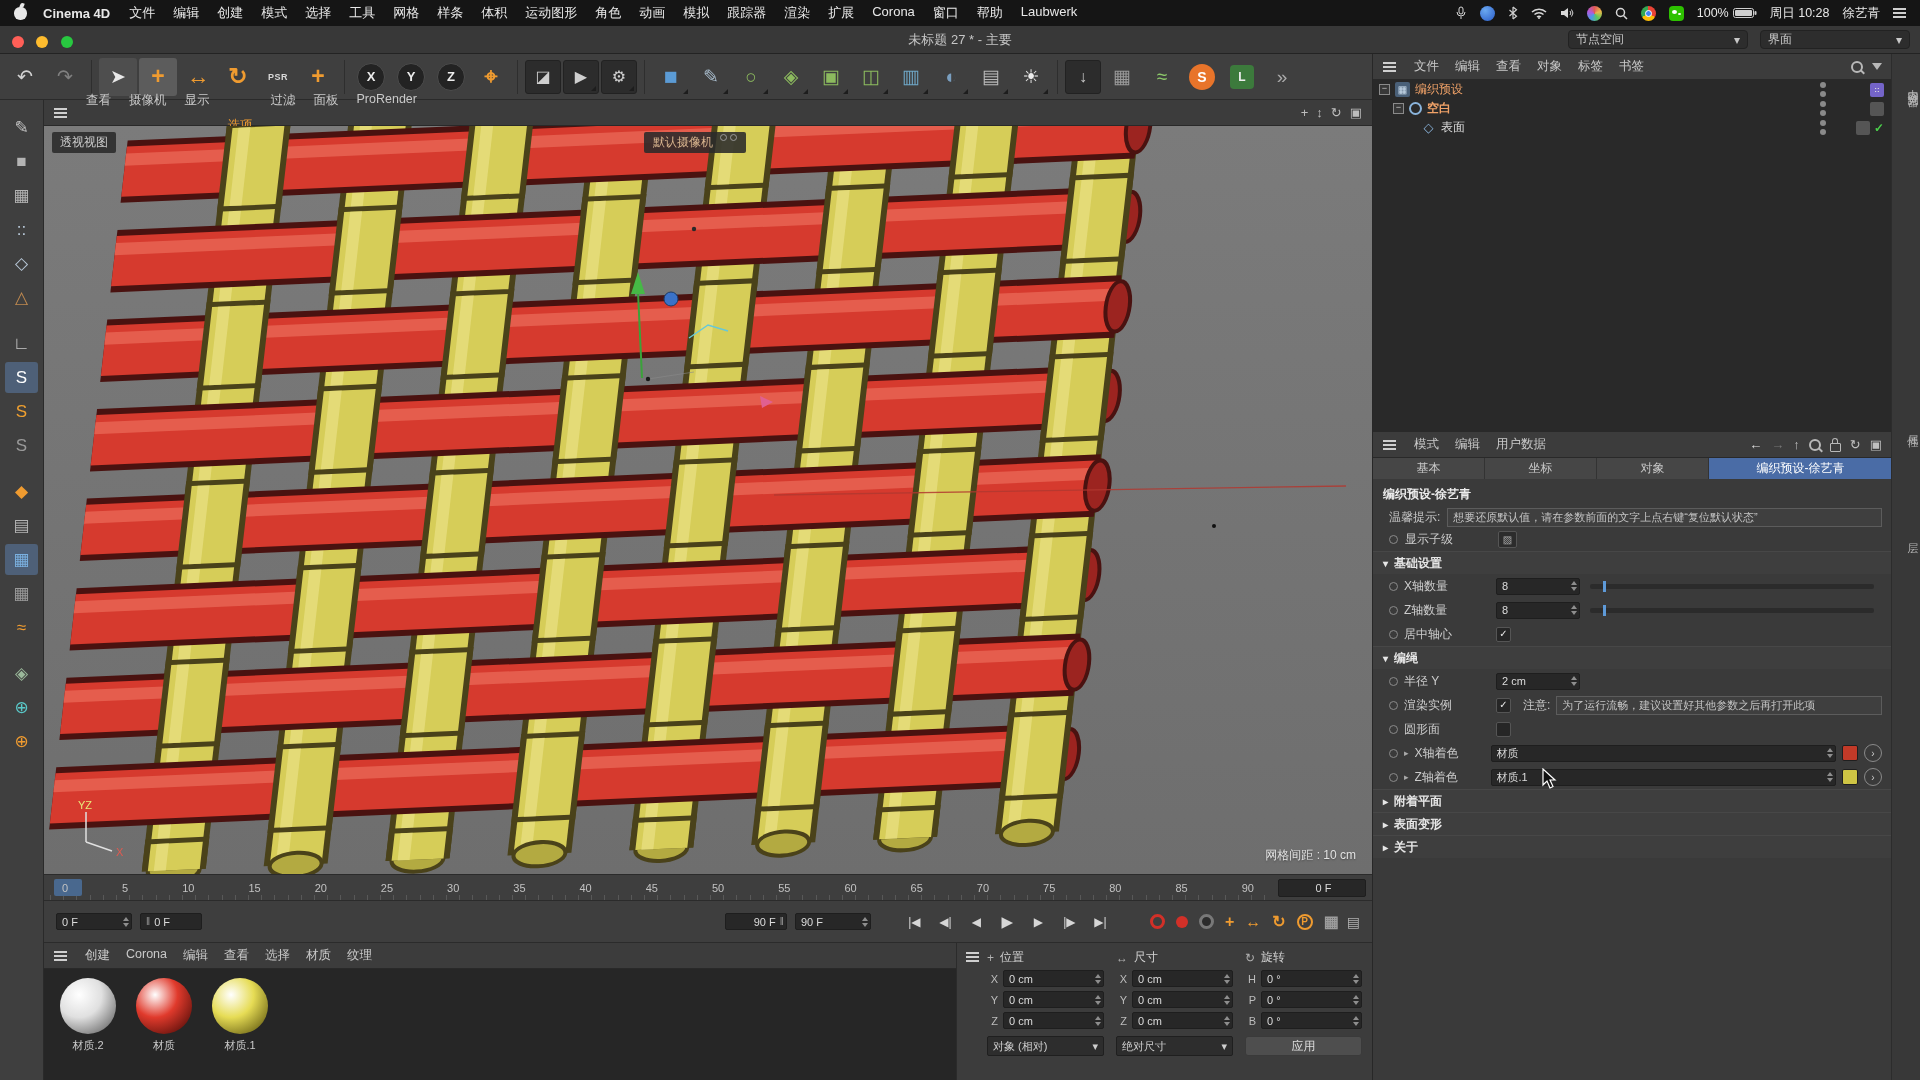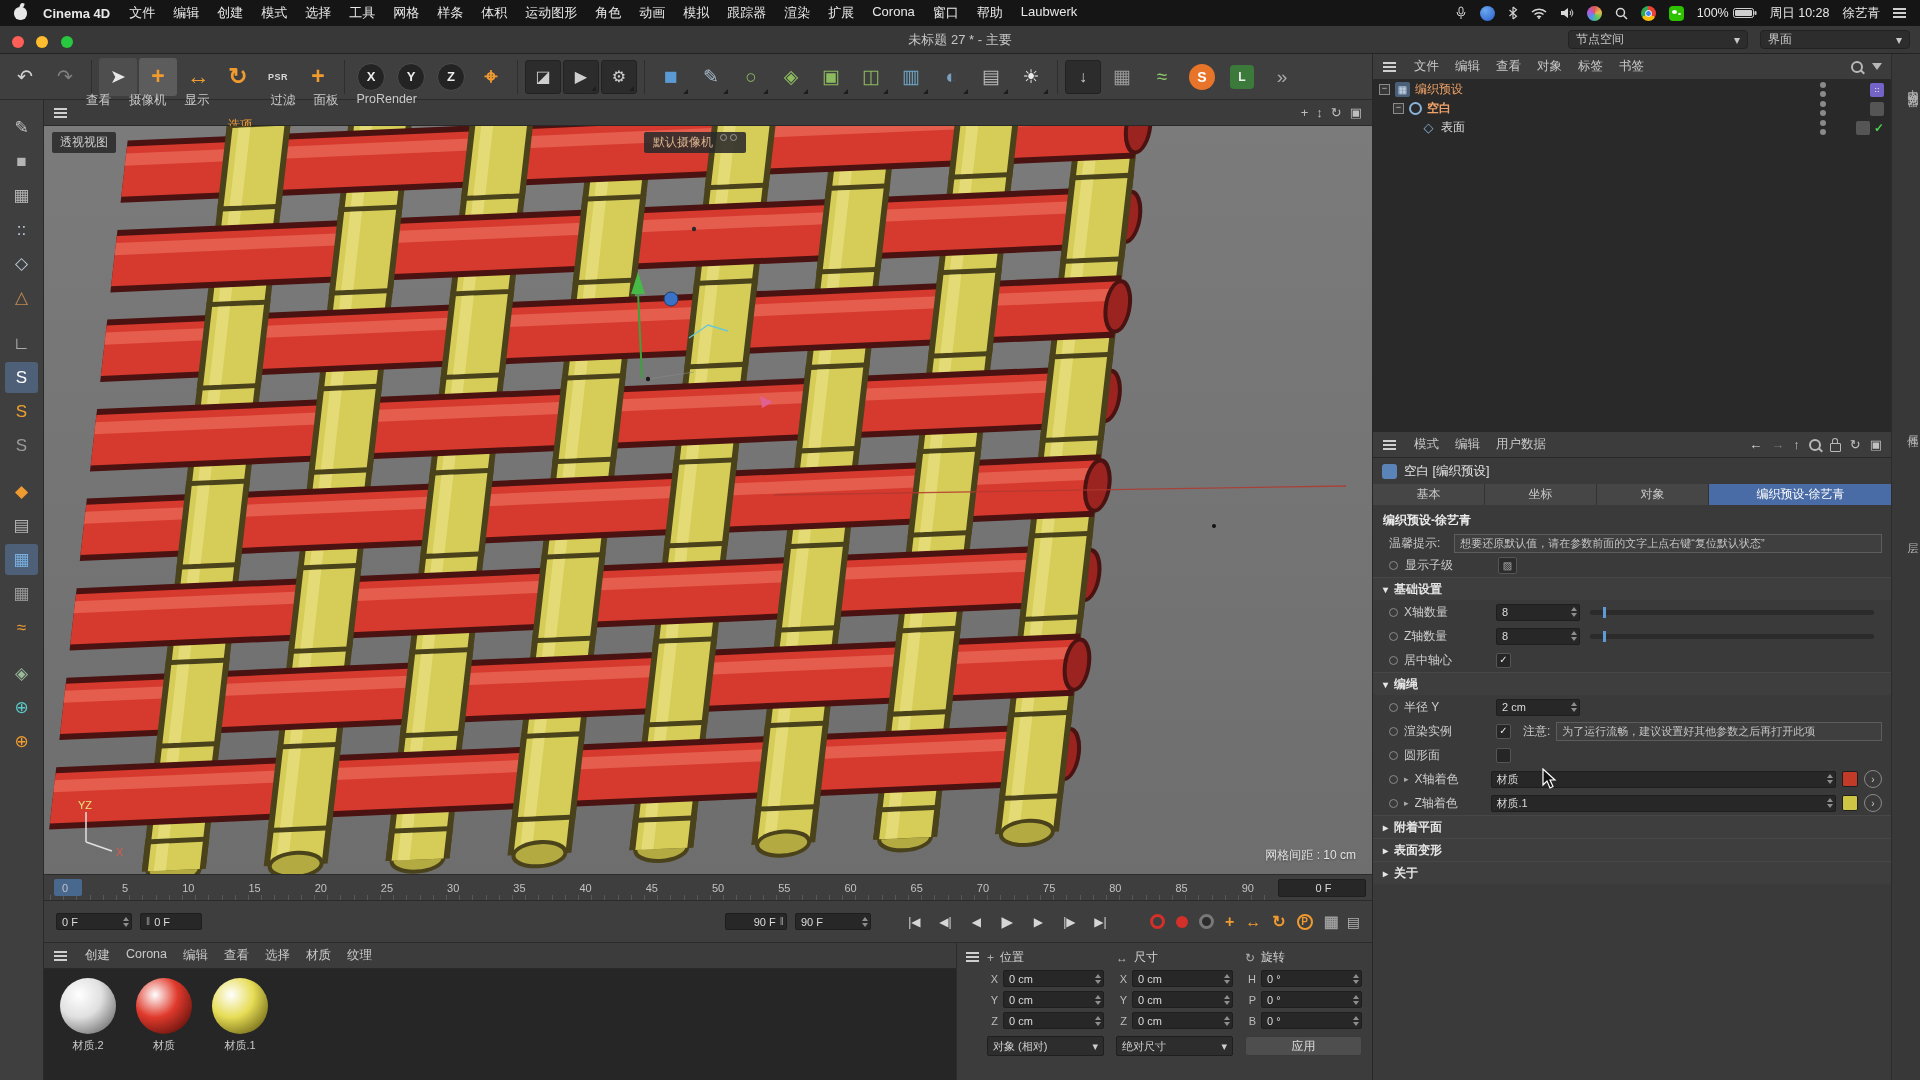--- a/index.html
+++ b/index.html
@@ -144,21 +144,21 @@
   .tagcheck{color:#4ad04a;font-size:12px;font-weight:bold;}
   #am-menu{position:absolute;left:0;top:378px;right:28px;height:26px;}
   .menu-right{margin-left:auto;display:flex;gap:9px;align-items:center;color:#c0c0c0;font-size:13px;}
   #am-body{position:absolute;left:0;top:404px;right:28px;bottom:0;background:#3a3a3a;overflow:hidden;}
   .am-title{height:26px;display:flex;align-items:center;gap:7px;padding:0 9px;color:#e4e4e4;font-size:12.5px;}
   .obj-ico{width:15px;height:15px;background:#5a84b8;border-radius:3px;flex:none;}
   .am-tabs{display:flex;gap:1px;height:21px;background:#333;}
   .atab{flex:1;display:flex;align-items:center;justify-content:center;background:#464646;color:#c8c8c8;font-size:12px;white-space:nowrap;padding:0 4px;}
   .atab.active{background:#4a6ca6;color:#fff;flex:1.7;}
   .am-heading{padding:7px 10px 3px;font-weight:bold;font-size:12px;color:#ececec;}
-  .tiprow{display:flex;align-items:center;gap:14px;padding:2px 10px 2px 16px;font-size:12px;color:#c8c8c8;}
+  .tiprow{display:flex;align-items:center;gap:7px;padding:2px 10px 2px 16px;font-size:12px;color:#c8c8c8;}
   .tipbox{flex:1;border:1px solid #5c5c5c;background:#3f3f3f;height:17px;font-size:11px;color:#c4c4c4;display:flex;
     align-items:center;padding:0 5px;white-space:nowrap;overflow:hidden;}
   .showrow{display:flex;align-items:center;gap:7px;padding:2px 10px 3px 16px;font-size:12px;color:#cccccc;}
   .iconbox{width:17px;height:15px;background:#2c2c2c;border:1px solid #555;border-radius:2px;color:#aaa;font-size:10px;
     display:flex;align-items:center;justify-content:center;}
   .sech{display:flex;align-items:center;gap:6px;height:22px;padding:0 10px;font-weight:bold;color:#e6e6e6;font-size:12px;
     border-top:1px solid #474747;background:#3e3e3e;}
   .prow{display:flex;align-items:center;height:24px;padding:0 10px 0 16px;gap:6px;font-size:12px;color:#cccccc;}
   .adot{width:7px;height:7px;border:1px solid #8a8a8a;border-radius:50%;flex:none;}
   .plabel{width:86px;white-space:nowrap;overflow:hidden;flex:none;}
@@ -783,24 +783,20 @@
       <span style="color:#e0e0e0;">←</span>
       <span style="color:#787878;">→</span>
       <span>↑</span>
       <span class="i-search"></span>
       <span class="i-lock"></span>
       <span>↻</span>
       <span>▣</span>
     </span>
   </div>
   <div id="am-body">
-    <div class="am-title">
-      <span class="obj-ico"></span>
-      <span>空白 [编织预设]</span>
-    </div>
     <div class="am-tabs" id="am-tabs">
         <div class="atab">基本</div>
         <div class="atab">坐标</div>
         <div class="atab">对象</div>
         <div class="atab active">编织预设-徐艺青</div>
       </div>
     <div class="am-heading">编织预设-徐艺青</div>
     <div class="tiprow">
       <span>温馨提示:</span>
       <div class="tipbox">想要还原默认值，请在参数前面的文字上点右键“复位默认状态”</div>

